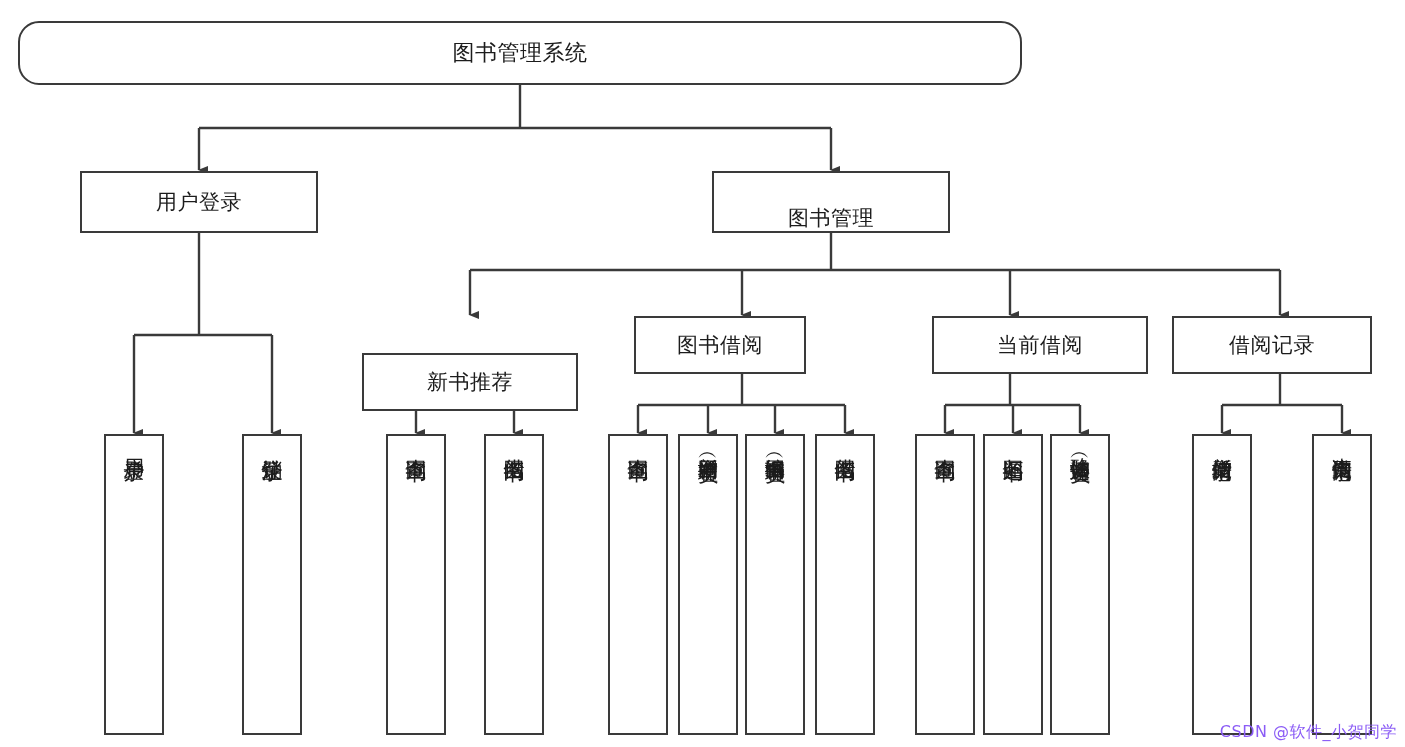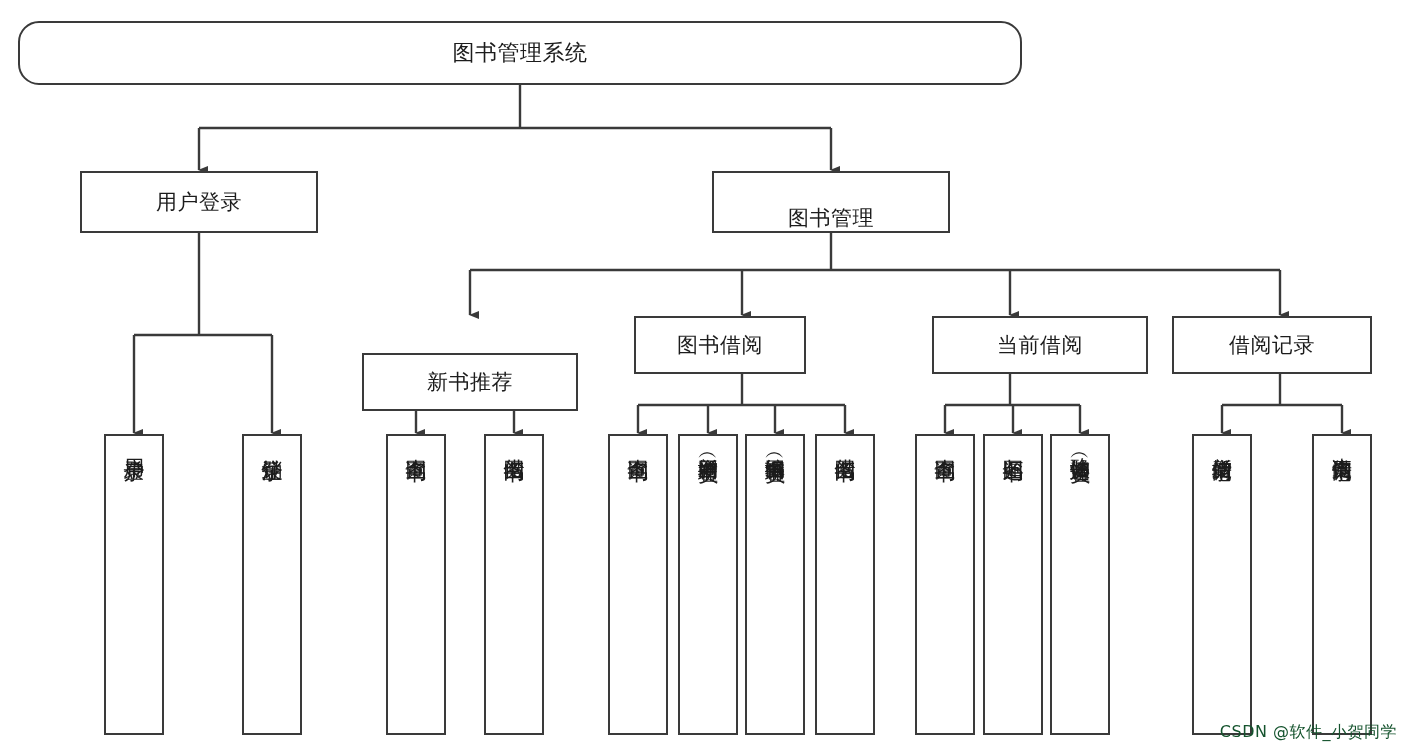--- a/index.html
+++ b/index.html
@@ -66,21 +66,21 @@
     white-space: nowrap;
   }
   .node.vert.tall .node-label {
     font-size: 20px;
   }
   #watermark {
     position: absolute;
     right: 8px;
     bottom: 4px;
     font-size: 16px;
-    color: #14532d;
+    color: #8b5cf6;
     white-space: nowrap;
     letter-spacing: 0.5px;
   }
 </style>
 </head>
 <body>
 
 <div id="diagram-root">
 
   <svg id="edge-layer" width="1405" height="747" viewBox="0 0 1405 747" xmlns="http://www.w3.org/2000/svg">

